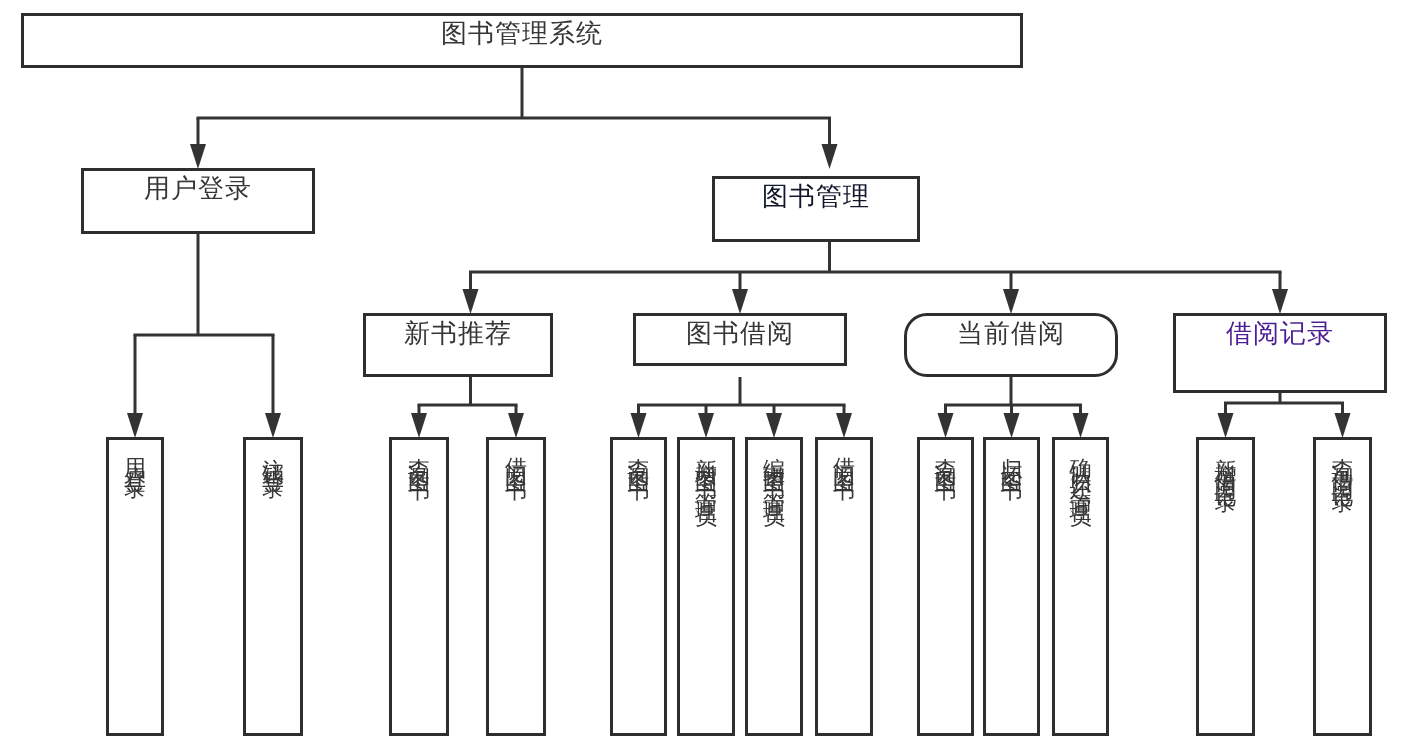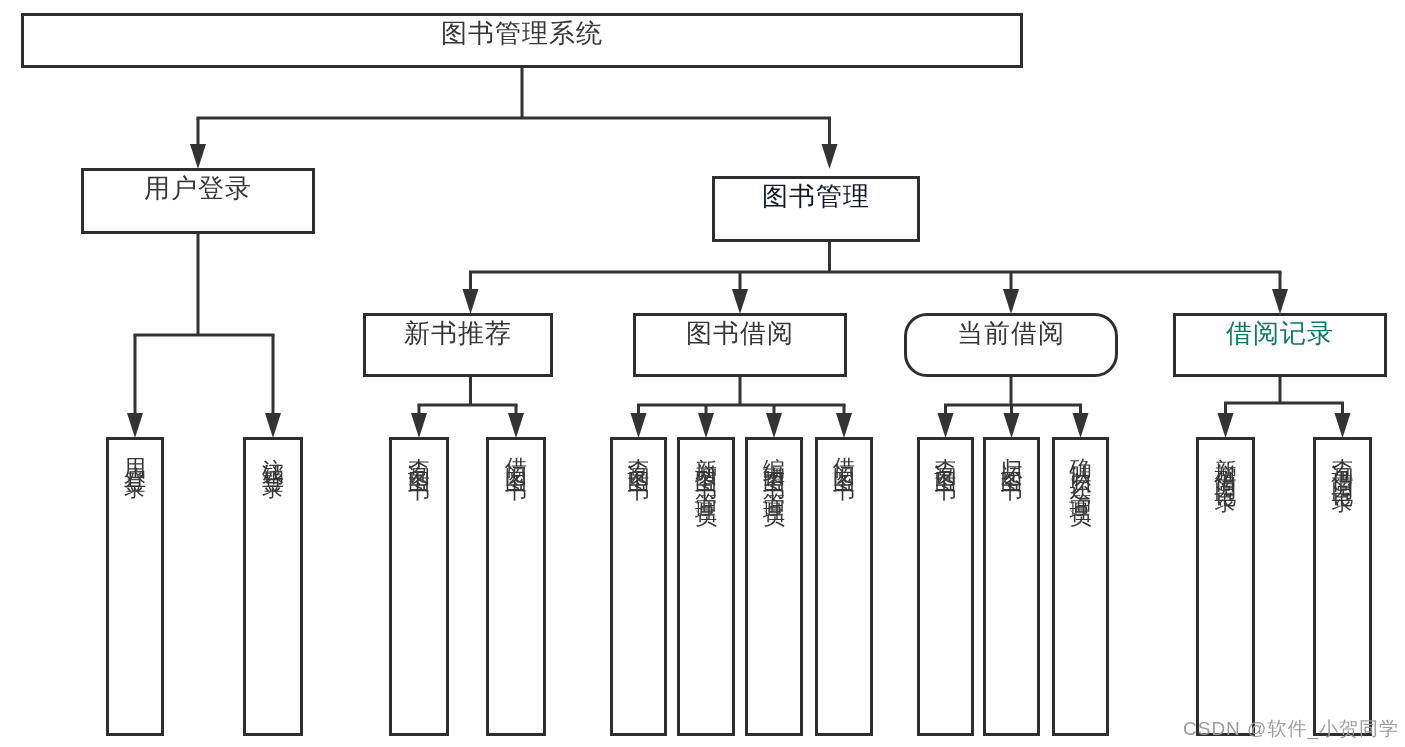--- a/index.html
+++ b/index.html
@@ -116,27 +116,27 @@
       </div>
       <div class="node h" style="left: 81px; top: 168px; width: 234px; height: 66px; border-color: rgb(46, 46, 46); background: rgb(255, 255, 255); color: rgb(54, 54, 54);">
         <span class="lbl">用户登录</span>
       </div>
       <div class="node h" style="left: 712px; top: 168px; width: 208px; height: 66px; border-color: rgb(46, 46, 46); background: rgb(255, 255, 255); color: #0f172a; margin-top: 8px;">
         <span class="lbl">图书管理</span>
       </div>
       <div class="node h" style="left: 363px; top: 313px; width: 190px; height: 64px; border-color: rgb(46, 46, 46); background: rgb(255, 255, 255); color: rgb(54, 54, 54);">
         <span class="lbl">新书推荐</span>
       </div>
-      <div class="node h" style="left: 633px; top: 313px; width: 214px; height: 64px; border-color: rgb(46, 46, 46); background: rgb(255, 255, 255); color: rgb(54, 54, 54);">
+      <div class="node h" style="left: 633px; top: 313px; width: 214px; height: 53px; border-color: rgb(46, 46, 46); background: rgb(255, 255, 255); color: rgb(54, 54, 54);">
         <span class="lbl">图书借阅</span>
       </div>
       <div class="node h" style="left: 904px; top: 313px; width: 214px; height: 64px; border-color: rgb(46, 46, 46); background: rgb(255, 255, 255); color: rgb(54, 54, 54); border-radius: 23px;">
         <span class="lbl">当前借阅</span>
       </div>
-      <div class="node h" style="left: 1173px; top: 313px; width: 214px; height: 64px; border-color: rgb(46, 46, 46); background: rgb(255, 255, 255); color: #0f766e;">
+      <div class="node h" style="left: 1173px; top: 313px; width: 214px; height: 80px; border-color: rgb(46, 46, 46); background: rgb(255, 255, 255); color: #4c1d95;">
         <span class="lbl">借阅记录</span>
       </div>
       <div class="node v" style="left: 106px; top: 437px; width: 58px; height: 299px; border-color: rgb(46, 46, 46); background: rgb(255, 255, 255); color: rgb(54, 54, 54);">
         <span class="lbl">用户登录</span>
       </div>
       <div class="node v" style="left: 243px; top: 437px; width: 60px; height: 299px; border-color: rgb(46, 46, 46); background: rgb(255, 255, 255); color: rgb(54, 54, 54);">
         <span class="lbl">注销登录</span>
       </div>
       <div class="node v" style="left: 389px; top: 437px; width: 60px; height: 299px; border-color: rgb(46, 46, 46); background: rgb(255, 255, 255); color: rgb(54, 54, 54);">
         <span class="lbl">查询图书</span>
@@ -165,14 +165,13 @@
       <div class="node v" style="left: 1052px; top: 437px; width: 57px; height: 299px; border-color: rgb(46, 46, 46); background: rgb(255, 255, 255); color: rgb(54, 54, 54);">
         <span class="lbl">确认归还（管理员）</span>
       </div>
       <div class="node v" style="left: 1196px; top: 437px; width: 59px; height: 299px; border-color: rgb(46, 46, 46); background: rgb(255, 255, 255); color: rgb(54, 54, 54);">
         <span class="lbl">新增借阅记录</span>
       </div>
       <div class="node v" style="left: 1313px; top: 437px; width: 59px; height: 299px; border-color: rgb(46, 46, 46); background: rgb(255, 255, 255); color: rgb(54, 54, 54);">
         <span class="lbl">查询借阅记录</span>
       </div>
     </div>
-  <div id="watermark" style="left: 1183px; top: 716px; color: rgb(156, 156, 156);">CSDN @软件_小贺同学</div>
 </div>
 
 </body></html>

